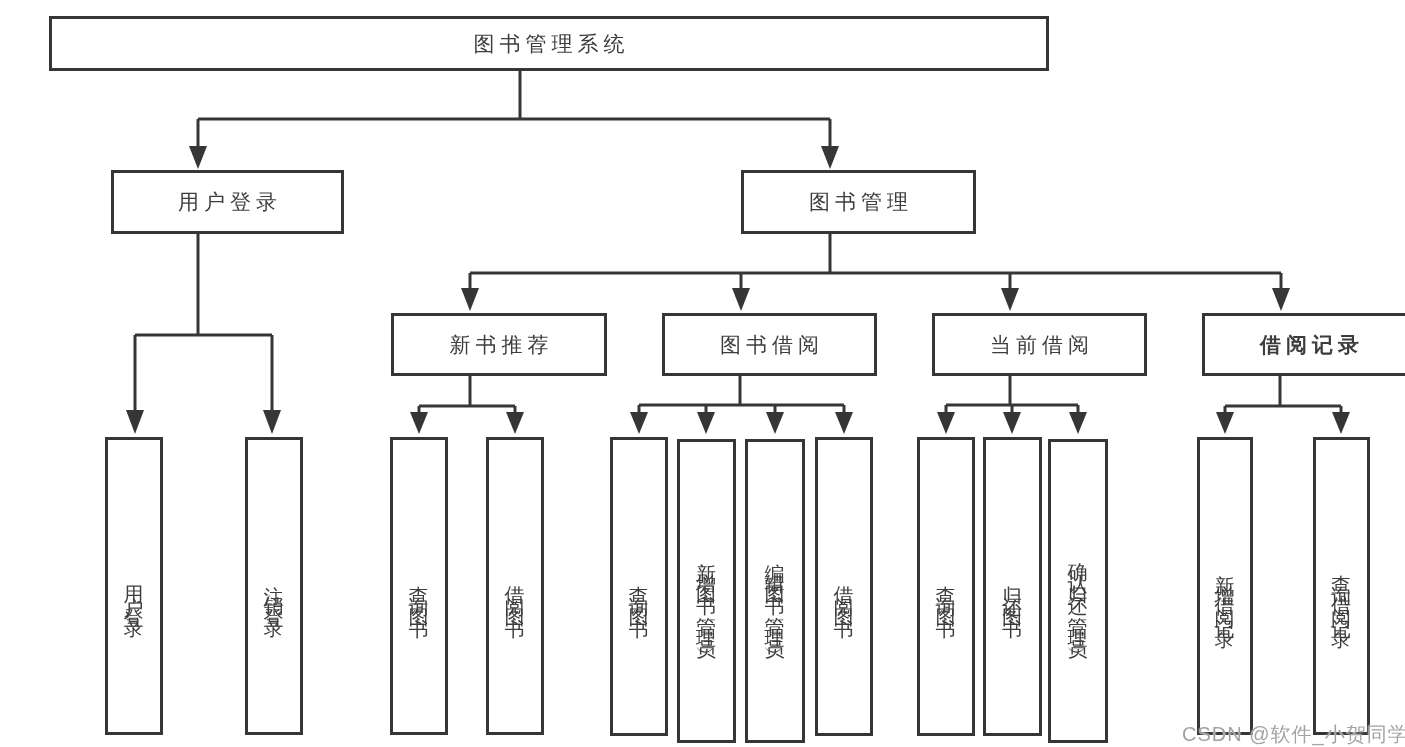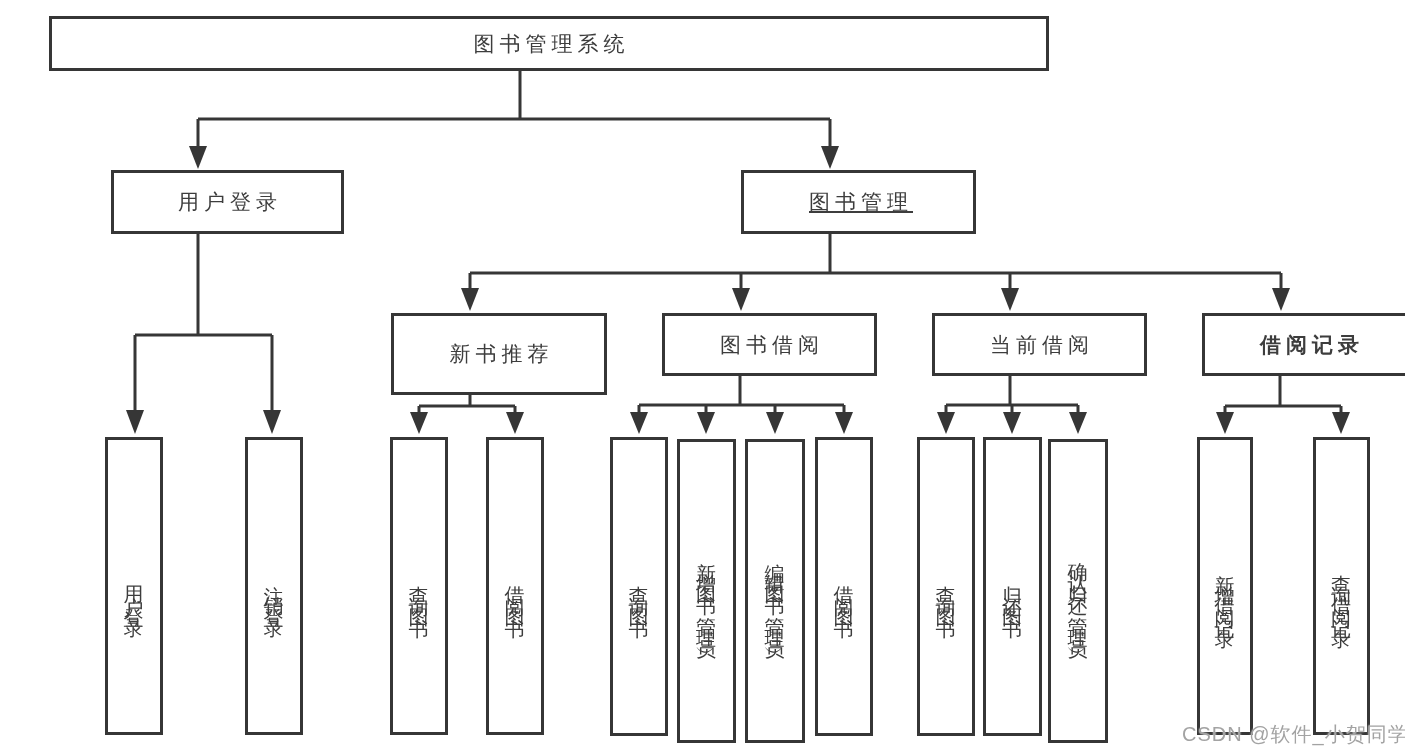--- a/index.html
+++ b/index.html
@@ -113,23 +113,23 @@
     <g>
       <path d="M1280 376 V406 M1225 406 H1341 M1225 406 V414 M1341 406 V414"></path>
       <polygon points="1216,412 1234,412 1225,434"></polygon>
       <polygon points="1332,412 1350,412 1341,434"></polygon>
     </g>
   </svg>
 
   <div class="node hnode" style="left:20px; top:16px; width:1000px; height:55px;">图书管理系统</div>
 
   <div class="node hnode" style="left:82px; top:170px; width:233px; height:64px;">用户登录</div>
-  <div class="node hnode" style="left:712px; top:170px; width:235px; height:64px;text-decoration:underline;">图书管理</div>
+  <div class="node hnode" style="left:712px; top:170px; width:235px; height:64px;">图书管理</div>
 
-  <div class="node hnode" style="left:362px; top:313px; width:216px; height:82px;">新书推荐</div>
+  <div class="node hnode" style="left:362px; top:313px; width:216px; height:63px;">新书推荐</div>
   <div class="node hnode" style="left:633px; top:313px; width:215px; height:63px;">图书借阅</div>
   <div class="node hnode" style="left:903px; top:313px; width:215px; height:63px;">当前借阅</div>
   <div class="node hnode" style="left:1173px; top:313px; width:215px; height:63px;font-weight:bold;">借阅记录</div>
 
   <div class="node vnode" style="left:105px; top:437px; width:58px; height:298px;">
     <span class="vtext">用户登录</span>
   </div>
   <div class="node vnode" style="left:245px; top:437px; width:58px; height:298px;">
     <span class="vtext">注销登录</span>
   </div>

